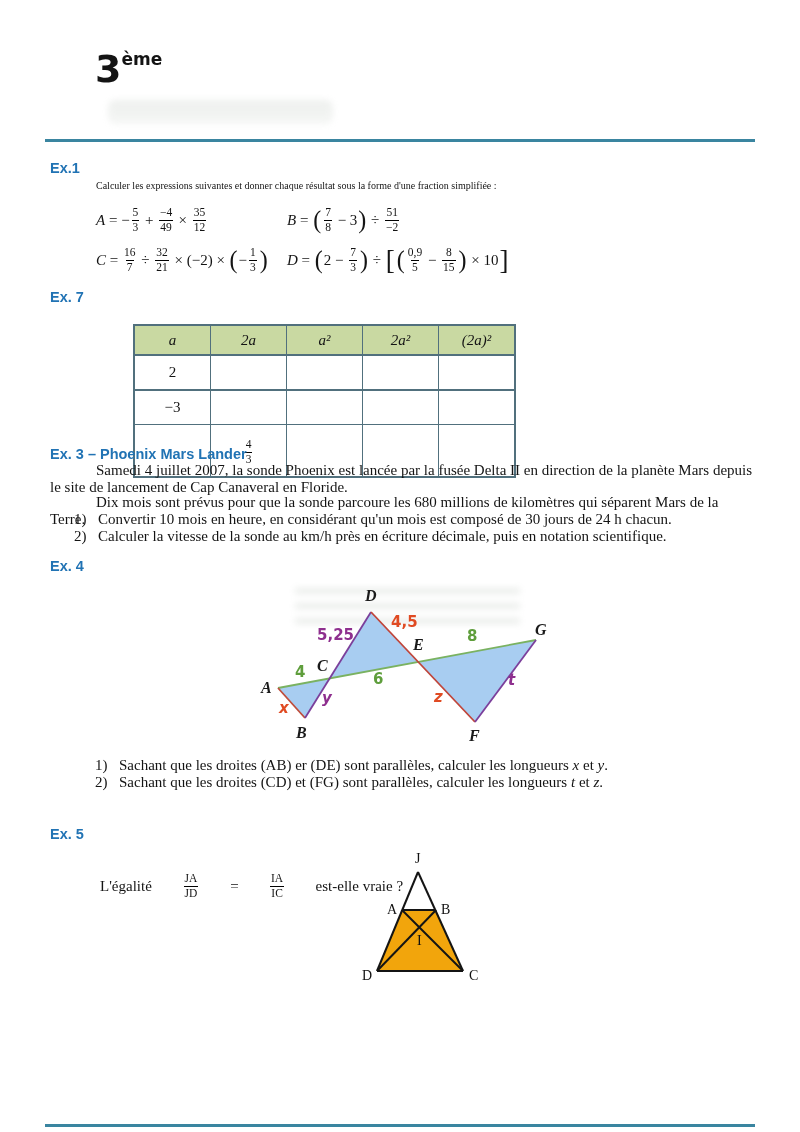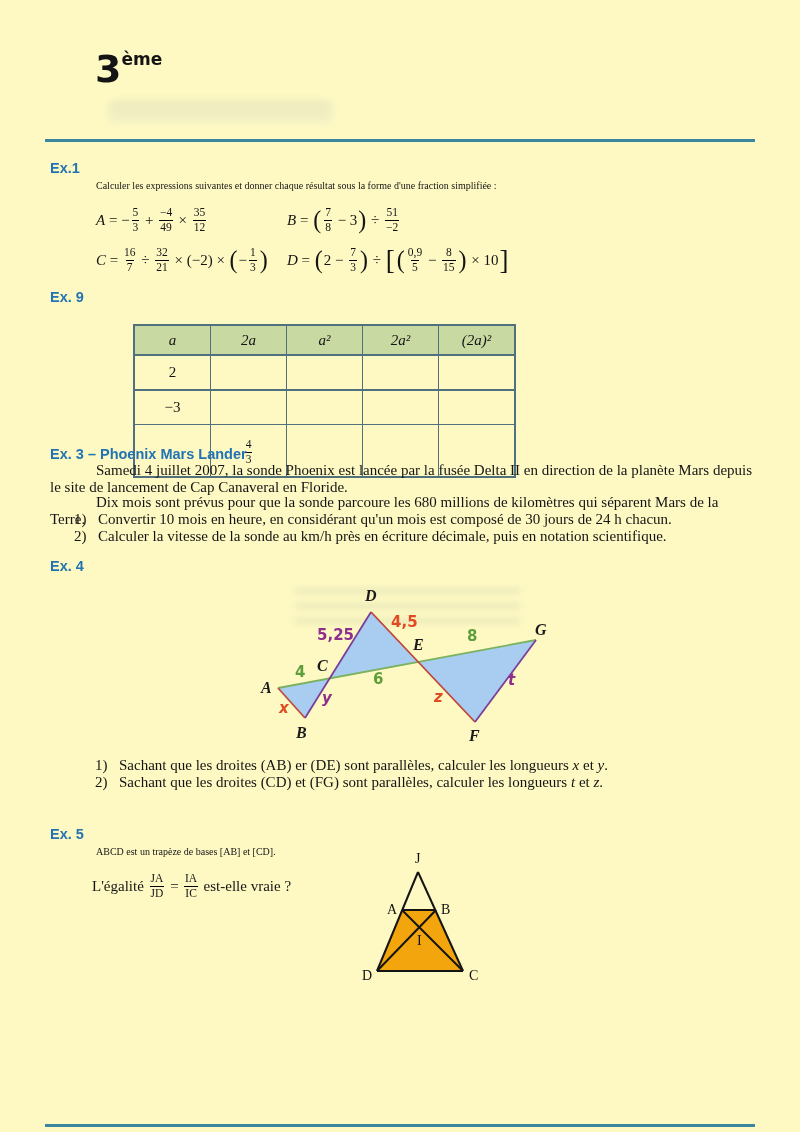--- a/index.html
+++ b/index.html
@@ -1,16 +1,16 @@
 <!DOCTYPE html>
 <html><head>
 <meta charset="utf-8">
 <style>
   html,body{margin:0;padding:0;background:#e8e8e8;}
-  .page{position:relative;width:800px;height:1132px;background:#fef9c3;margin:0 auto;
+  .page{position:relative;width:800px;height:1132px;background:#ffffff;margin:0 auto;
         font-family:"Liberation Serif",serif;color:#141414;overflow:hidden;}
   .abs{position:absolute;}
 
   
   .grade{font-family:"DejaVu Sans",sans-serif;font-weight:bold;font-size:38px;line-height:1;}
   .grade .sup{font-size:17px;position:relative;top:-17px;letter-spacing:0;}
   .doc-title{font-family:"DejaVu Sans",sans-serif;font-weight:bold;font-size:29px;letter-spacing:-0.5px;white-space:nowrap;}
   .d-blue{color:#1f6fc0;} .m-green{color:#2aa355;}
   .rule{background:#3a85a0;height:3px;}
 
@@ -143,21 +143,21 @@
       <span class="mtxt"> − </span>
       <span class="frac">
         <span class="num">8</span>
         <span class="den">15</span>
       </span>
       <span class="bigp">)</span>
       <span class="mtxt"> × 10</span>
       <span class="bigp sq">]</span>
     </div>
 
-  <div class="abs exh" style="left:50px;top:289px;">Ex. 9</div>
+  <div class="abs exh" style="left:50px;top:289px;">Ex. 7</div>
   <table class="abs tbl" style="left:133px;top:324px;">
     <tbody>
         <tr class="hdr">
       <td>a</td>
       <td>2a</td>
       <td>a²</td>
       <td>2a²</td>
       <td>(2a)²</td>
     </tr>
     <tr class="r1">
@@ -252,22 +252,21 @@
     <span class="fml" style="font-size:15px;">
         <span class="mtxt">Sachant que les droites (CD) et (FG) sont parallèles, calculer les longueurs </span>
         <span class="mvar">t</span>
         <span class="mtxt"> et </span>
         <span class="mvar">z</span>
         <span class="mtxt">.</span>
       </span>
   </div>
 
   <div class="abs exh" style="left:50px;top:826px;">Ex. 5</div>
-  <div class="abs bt" style="left:96px;top:844px;">ABCD est un trapèze de bases [AB] et [CD].</div>
-  <div class="abs fml" style="left:92px;top:870px;height:32px;">
+  <div class="abs fml" style="left:100px;top:870px;height:32px;gap:26px;">
       <span class="mtxt">L'égalité </span>
       <span class="frac">
         <span class="num">JA</span>
         <span class="den">JD</span>
       </span>
       <span class="mtxt"> = </span>
       <span class="frac">
         <span class="num">IA</span>
         <span class="den">IC</span>
       </span>

